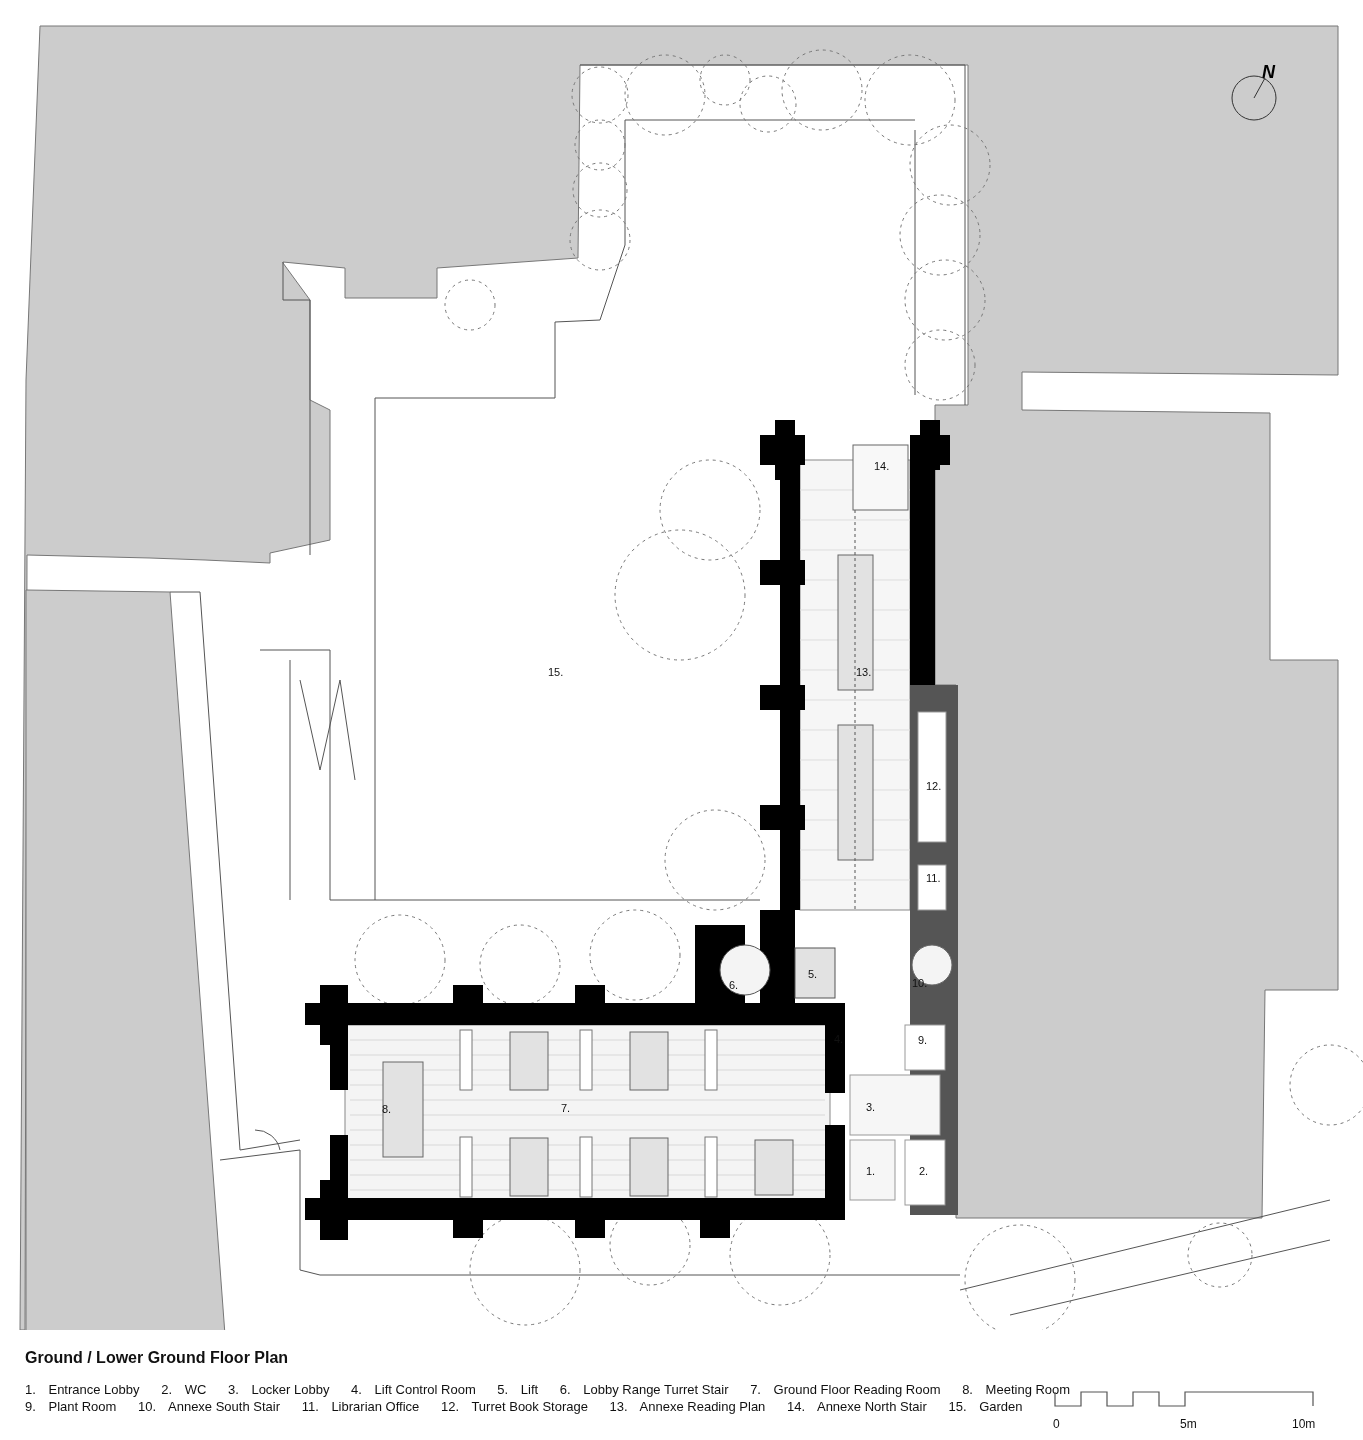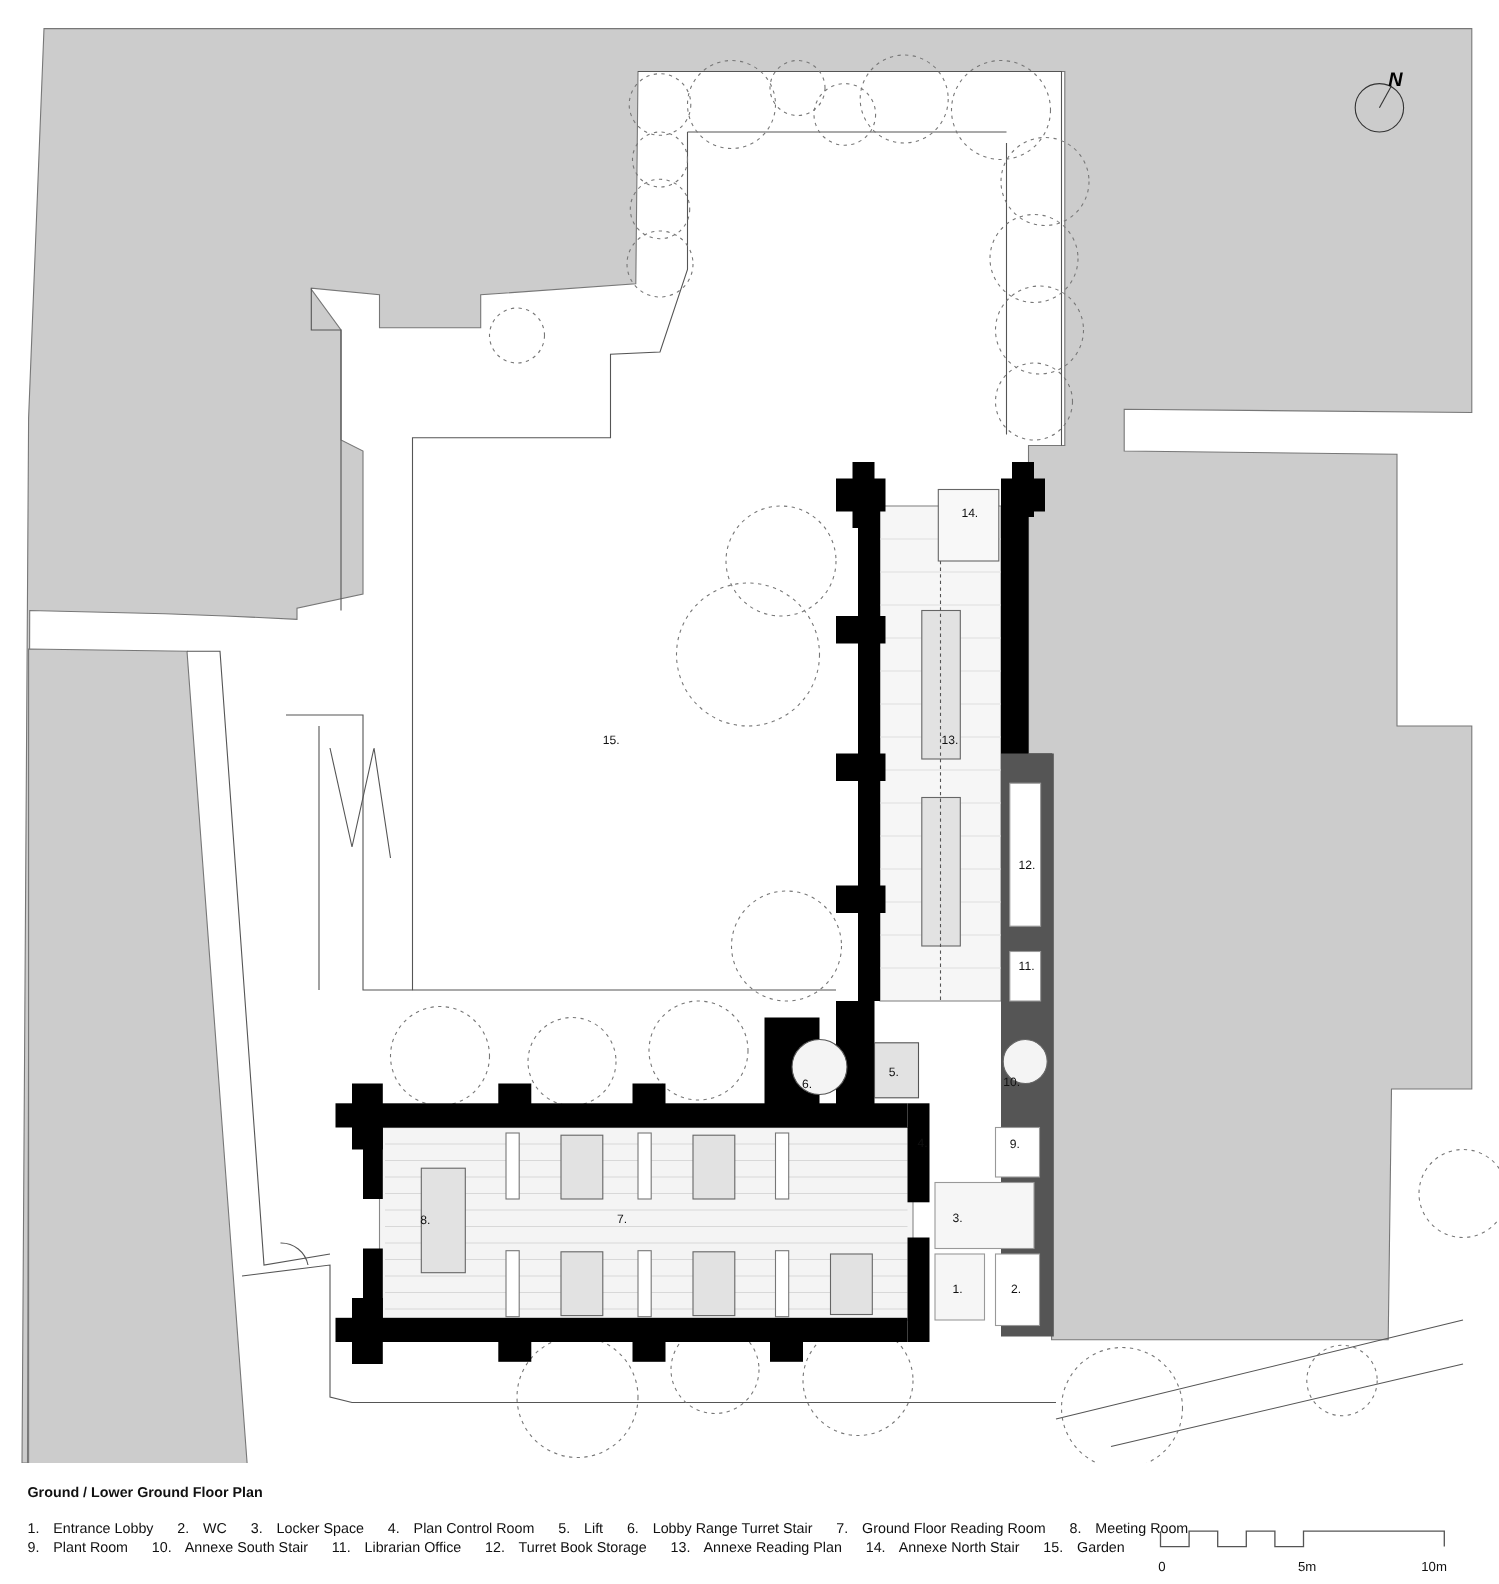--- a/index.html
+++ b/index.html
@@ -1,20 +1,20 @@
 <!DOCTYPE html>
 <html><head>
 <meta charset="utf-8">
 <style>
   html, body { margin:0; padding:0; background:#ffffff; }
   body { width:1363px; height:1440px; position:relative; overflow:hidden;
          font-family:"Liberation Sans", sans-serif; color:#111; }
   #plan { position:absolute; left:0; top:0; width:1363px; height:1330px; }
   .room-label { font-family:"Liberation Sans", sans-serif; font-size:11px; fill:#111; }
-  #caption { position:absolute; left:25px; top:1349px; font-size:13px; font-weight:bold;
+  #caption { position:absolute; left:25px; top:1349px; font-size:16px; font-weight:bold;
              font-family:"Liberation Sans", sans-serif; }
   #legend { position:absolute; left:25px; top:1381px; font-size:13px; line-height:17px;
             font-family:"Liberation Sans", sans-serif; white-space:nowrap; }
   #legend .row span { margin-right:9px; }
   #scale { position:absolute; left:1052px; top:1384px; width:290px; height:56px; }
   .scale-label { position:absolute; top:33px; font-size:12px; font-family:"Liberation Sans", sans-serif; }
 </style>
 </head>
 <body>
 
@@ -197,22 +197,22 @@
     <text x="1262" y="78" font-size="18" font-weight="bold" font-style="italic" font-family="Liberation Sans, sans-serif" fill="#000">N</text>
   </g>
 </svg>
 
 <div id="caption">Ground / Lower Ground Floor Plan</div>
 
 <div id="legend">
   <div class="row">
     <span><span>1.</span> <span>Entrance Lobby</span></span>
     <span><span>2.</span> <span>WC</span></span>
-    <span><span>3.</span> <span>Locker Space</span></span>
-    <span><span>4.</span> <span>Plan Control Room</span></span>
+    <span><span>3.</span> <span>Locker Lobby</span></span>
+    <span><span>4.</span> <span>Lift Control Room</span></span>
     <span><span>5.</span> <span>Lift</span></span>
     <span><span>6.</span> <span>Lobby Range Turret Stair</span></span>
     <span><span>7.</span> <span>Ground Floor Reading Room</span></span>
     <span><span>8.</span> <span>Meeting Room</span></span>
   </div>
   <div class="row">
     <span><span>9.</span> <span>Plant Room</span></span>
     <span><span>10.</span> <span>Annexe South Stair</span></span>
     <span><span>11.</span> <span>Librarian Office</span></span>
     <span><span>12.</span> <span>Turret Book Storage</span></span>

